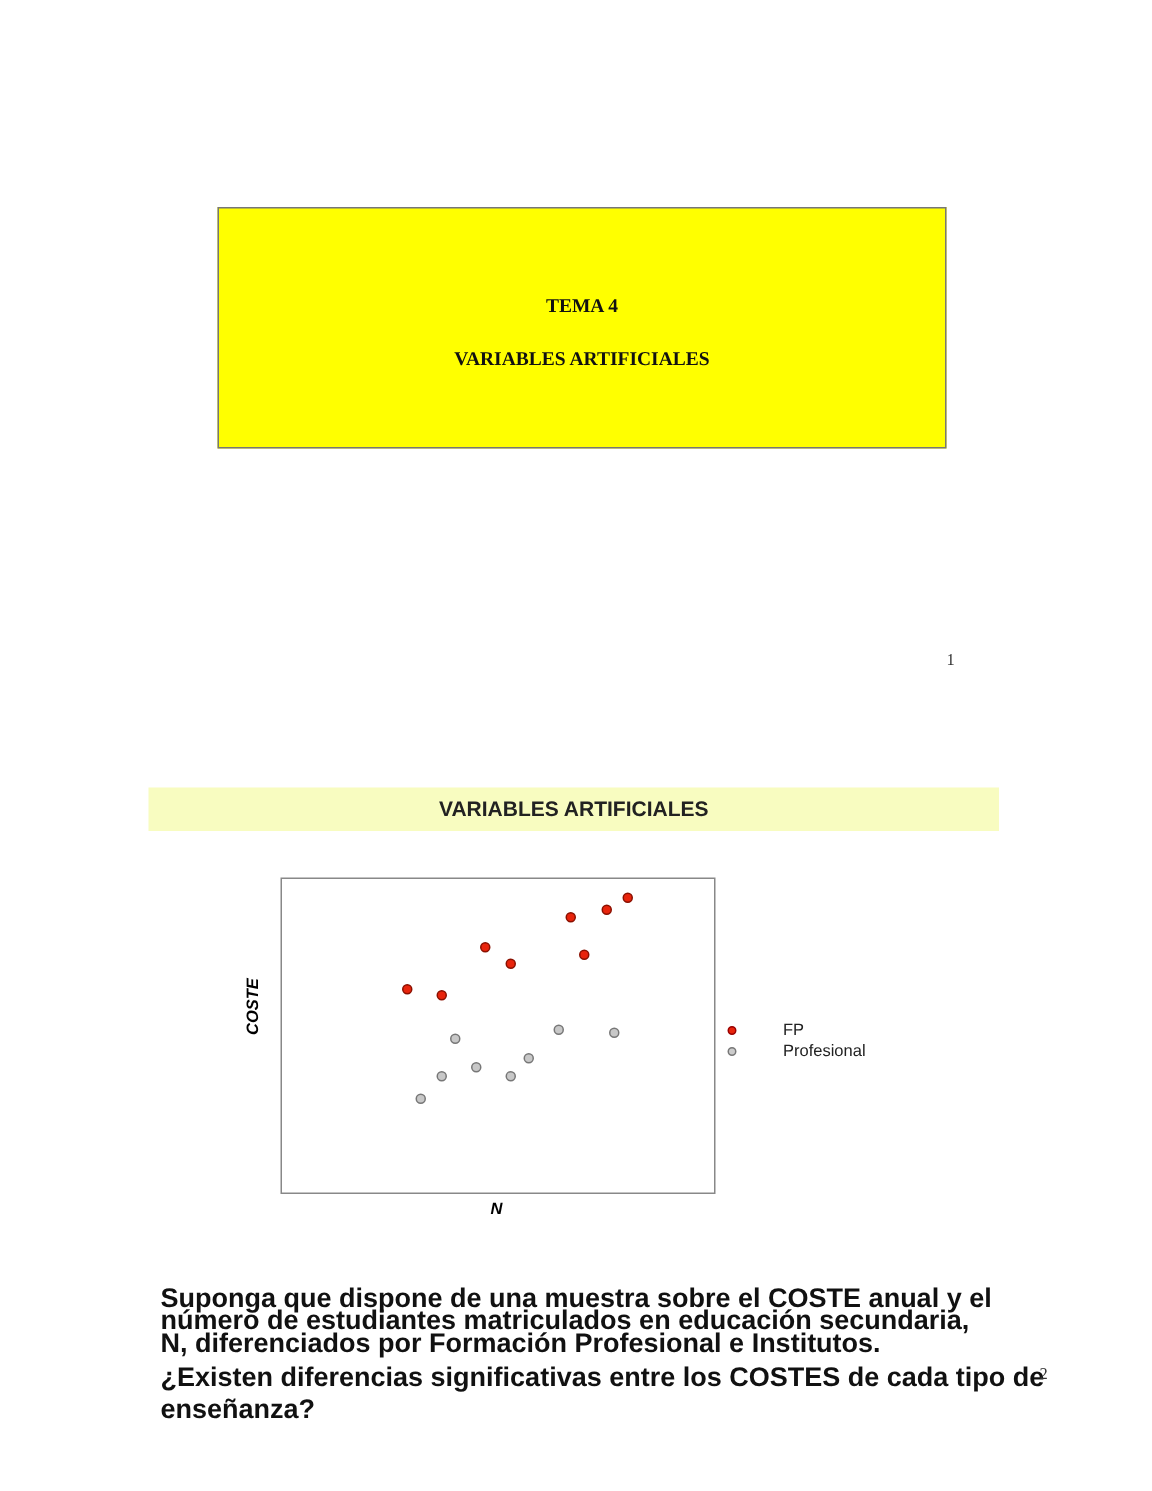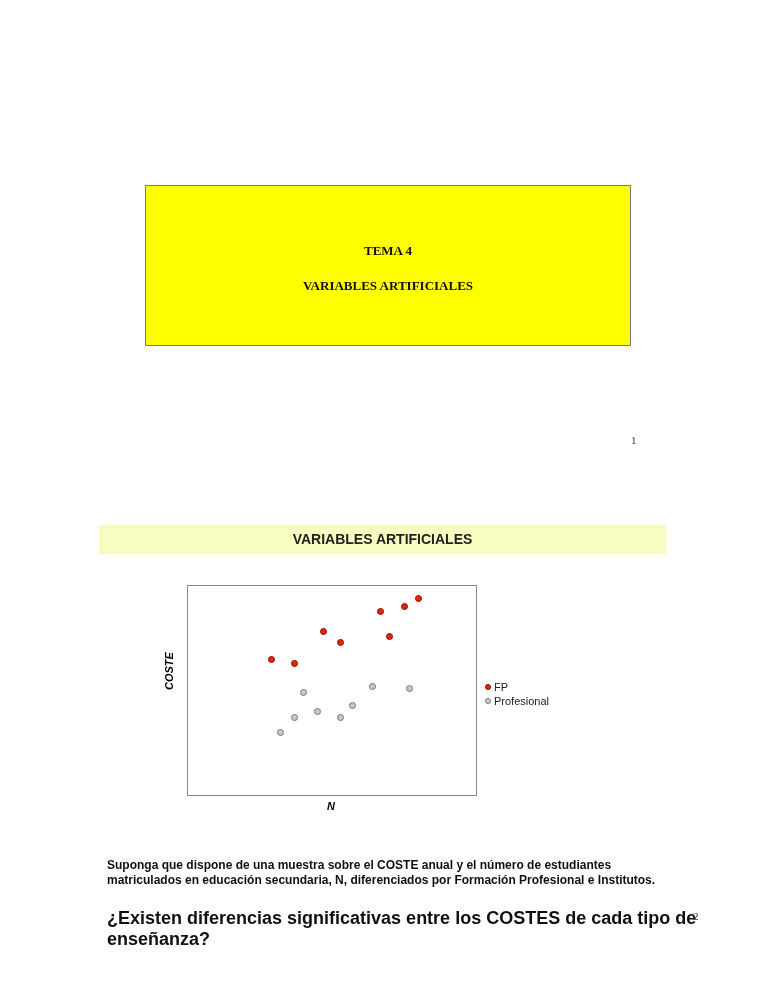--- a/index.html
+++ b/index.html
@@ -1,29 +1,29 @@
 <!DOCTYPE html>
 <html><head>
 <meta charset="utf-8">
 <style>
   html, body { margin:0; padding:0; background:#ffffff; }
   body { width:768px; height:994px; position:relative; overflow:hidden; font-family:"Liberation Sans", sans-serif; }
-  .title-box { position:absolute; left:145px; top:138px; width:486px; height:161px; background:#ffff00; border:1px solid #777; box-sizing:border-box; text-align:center; font-family:"Liberation Serif", serif; font-weight:bold; font-size:13px; color:#111;margin-top:47px; }
+  .title-box { position:absolute; left:145px; top:138px; width:486px; height:161px; background:#ffff00; border:1px solid #777; box-sizing:border-box; text-align:center; font-family:"Liberation Serif", serif; font-weight:bold; font-size:13px; color:#111; }
   .title-box .l1 { position:absolute; top:57px; left:0; right:0; }
   .title-box .l2 { position:absolute; top:92px; left:0; right:0; }
   .page-num { position:absolute; font-family:"Liberation Serif", serif; font-size:11px; color:#333; }
   .band { position:absolute; left:99px; top:525px; width:567px; height:29px; background:#f8fcc0; text-align:center; font-weight:bold; font-size:14px; line-height:29px; color:#222; }
   .plot { position:absolute; left:187px; top:585px; width:290px; height:211px; border:1px solid #888; box-sizing:border-box; }
   .pt { position:absolute; width:7px; height:7px; border-radius:50%; margin-left:-3.5px; margin-top:-3.5px; box-sizing:border-box; }
   .ylabel { position:absolute; left:163px; top:690px; transform:rotate(-90deg); transform-origin:left top; font-style:italic; font-weight:bold; font-size:11px; }
   .xlabel { position:absolute; left:327px; top:800px; font-style:italic; font-weight:bold; font-size:11px; }
   .legend { position:absolute; left:485px; top:680px; font-size:11px; color:#222; }
-  .legend .row { display:flex; align-items:center; height:14px; }
+  .legend .row { display:flex; align-items:center; height:14px;gap:28px; }
   .legend .dot { width:6px; height:6px; border-radius:50%; margin-right:3px; box-sizing:border-box; }
-  .para { position:absolute; left:107px; top:858px; width:560px; font-weight:bold; font-size:12px; line-height:15px; color:#111; }
+  .para { position:absolute; left:107px; top:858px; width:560px; font-weight:bold; font-size:18px; line-height:15px; color:#111; }
   .q { position:absolute; left:107px; top:908px; font-weight:bold; font-size:18px; color:#111; }
 </style>
 </head>
 <body>
 
 <div class="title-box">
   <div class="l1">TEMA 4</div>
   <div class="l2">VARIABLES ARTIFICIALES</div>
 </div>
 <div class="page-num" style="left:631px;top:434px;">1</div>

